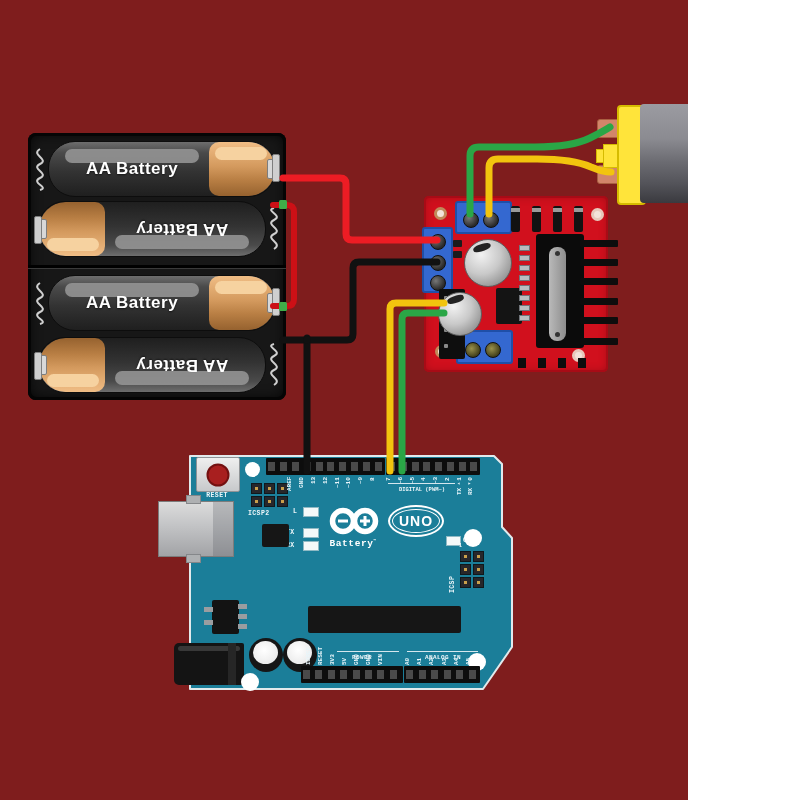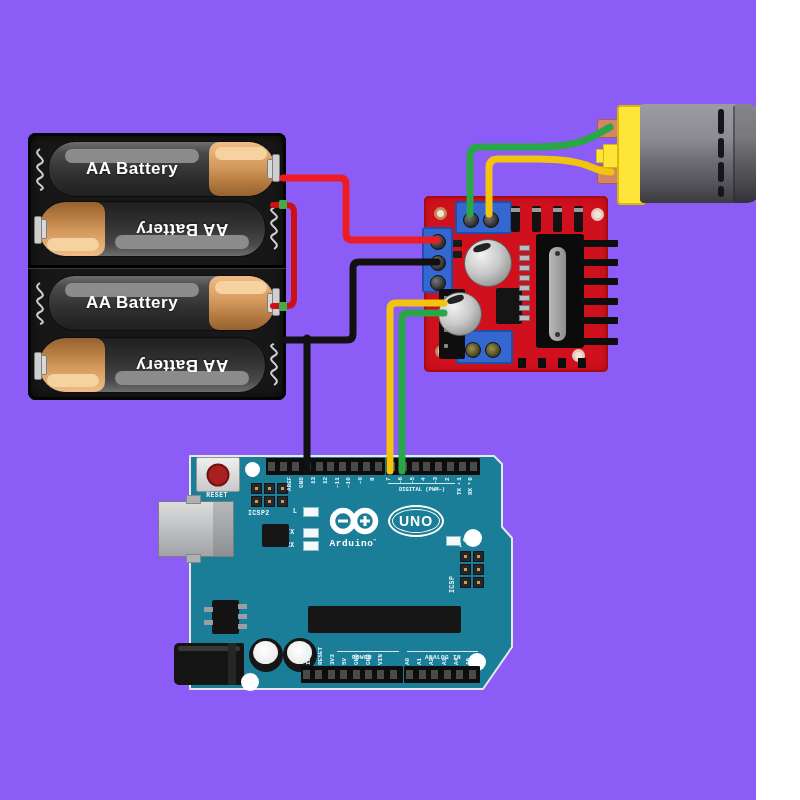--- a/index.html
+++ b/index.html
@@ -1,16 +1,16 @@
 <!DOCTYPE html>
 <html><head>
 <meta charset="utf-8">
 <style>
   html,body{margin:0;padding:0;background:#fff;}
-  .stage{position:relative;width:756px;height:800px;background:#8b5cf6;overflow:hidden;
+  .stage{position:relative;width:688px;height:800px;background:#7f1d1d;overflow:hidden;
          font-family:"Liberation Sans",sans-serif;}
   .abs{position:absolute;}
 
   
   .bpack{position:absolute;left:28px;top:133px;width:258px;height:267px;background:#171717;
          border-radius:8px;box-shadow:inset 0 0 0 3px #050505, inset 0 0 14px #000;}
   .bdiv1{position:absolute;left:0;top:132px;width:100%;height:3px;background:#000;}
   .bdiv2{position:absolute;left:0;top:135px;width:100%;height:1px;background:#3a3a3a;}
   .brow{position:absolute;left:6px;width:246px;height:58px;}
   .brow.flipped{transform:rotate(180deg);}
@@ -329,21 +329,21 @@
     <div class="led" style="left:303px;top:541px"></div>
     <div class="chip" style="left:262px;top:524px;width:27px;height:23px"></div>
 
     <svg class="abs" style="left:326px;top:502px" width="56" height="38" viewBox="0 0 56 38">
       <circle cx="17" cy="19" r="10.5" fill="none" stroke="#fff" stroke-width="5.5"></circle>
       <circle cx="39" cy="19" r="10.5" fill="none" stroke="#fff" stroke-width="5.5"></circle>
       <line x1="12" y1="19" x2="22" y2="19" stroke="#fff" stroke-width="3"></line>
       <line x1="34" y1="19" x2="44" y2="19" stroke="#fff" stroke-width="3"></line>
       <line x1="39" y1="14" x2="39" y2="24" stroke="#fff" stroke-width="3"></line>
     </svg>
-    <div class="brandtxt"><span>Arduino</span><sup>™</sup></div>
+    <div class="brandtxt"><span>Battery</span><sup>™</sup></div>
     <div class="unooval">
       <div class="inner"></div>
       <span>UNO</span>
     </div>
 
     <div class="led" style="left:446px;top:536px;width:13px"></div>
     <div class="slabel" style="left:463px;top:537px">ON</div>
 
     <div class="mhole" style="left:245px;top:462px;width:15px;height:15px"></div>
     <div class="mhole" style="left:464px;top:529px;width:18px;height:18px"></div>

